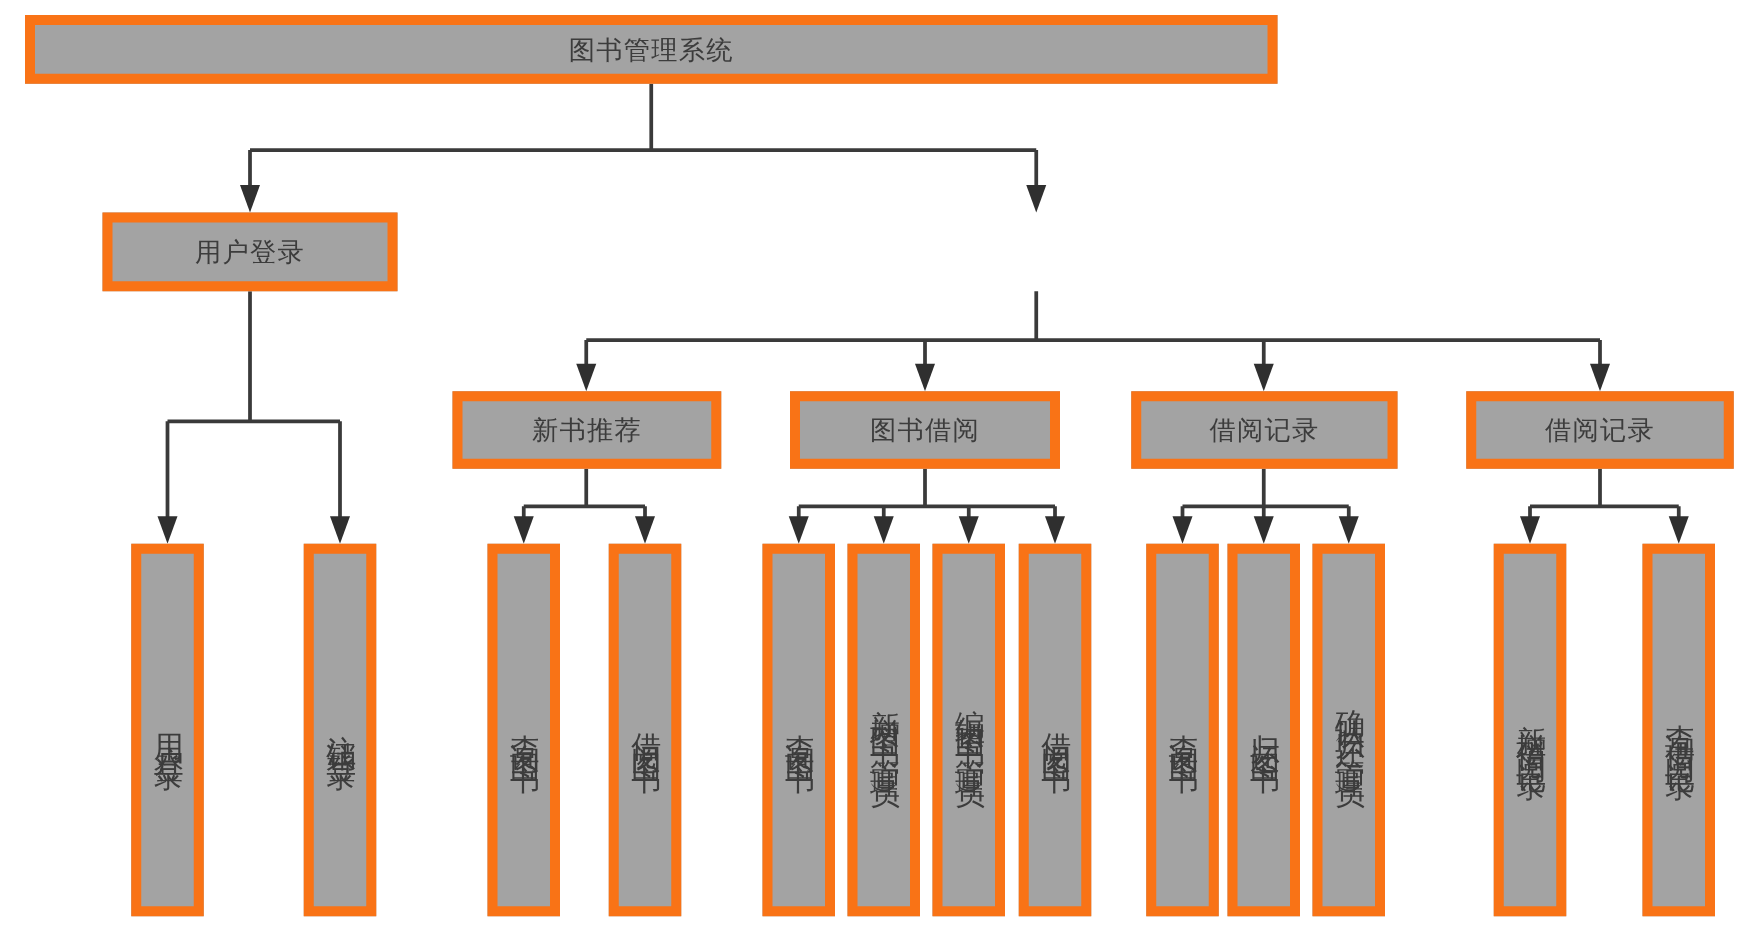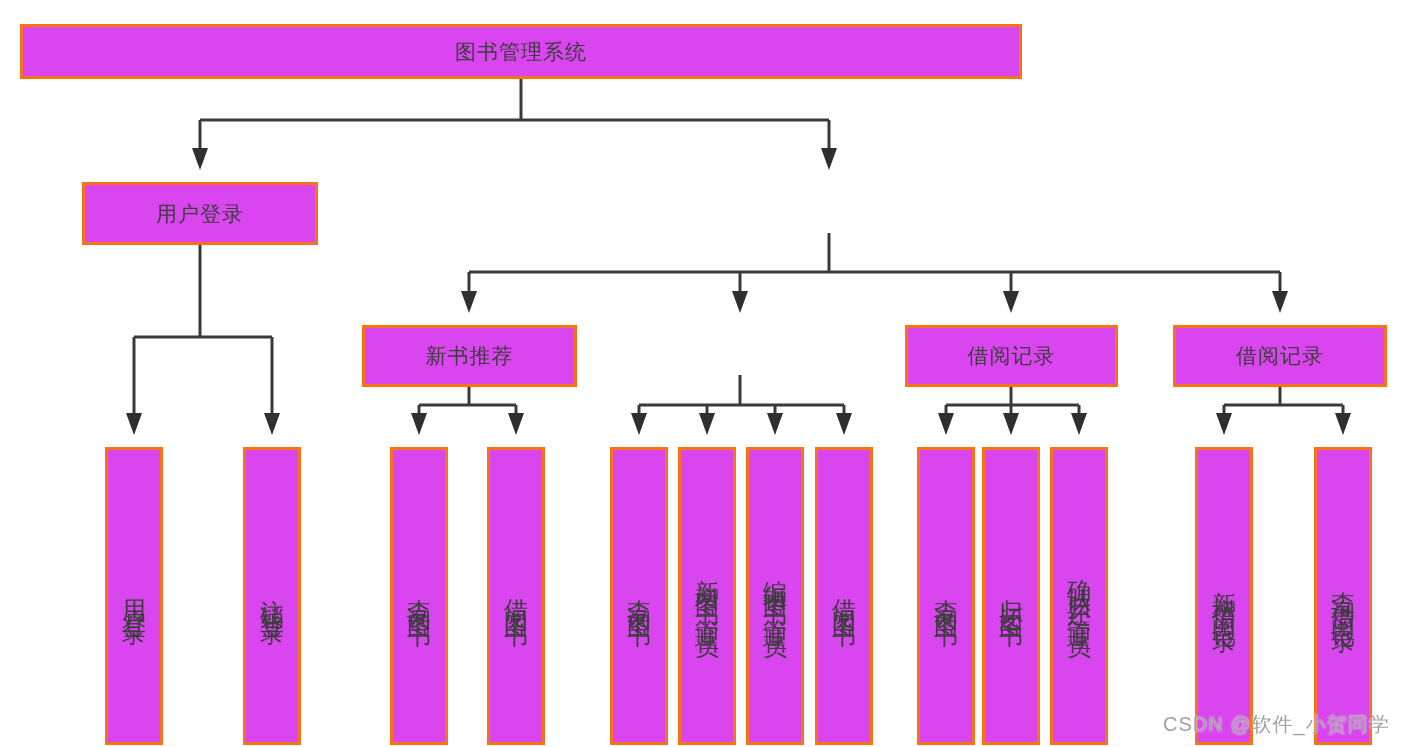--- a/index.html
+++ b/index.html
@@ -13,27 +13,26 @@
   }
   #connector-svg {
     position: absolute;
     left: 0; top: 0;
     width: 1405px; height: 747px;
     pointer-events: none;
   }
   .node {
     position: absolute;
     box-sizing: border-box;
-    border: 3px solid #f97316;
-    background: #d946ef;
+    border: 8px solid #f97316;
+    background: #a3a3a3;
     display: flex;
     align-items: center;
     justify-content: center;
     color: #3c3c3c;
-    margin-top: 12px;
   }
   .node.h { font-size: 21px; letter-spacing: 1px; }
   .node.leaf { width: 58px; top: 435px; height: 298px; }
   .v-text {
     writing-mode: vertical-rl;
     font-size: 24px;
     letter-spacing: 8px;
     line-height: 1;
     color: #3c3c3c;
     white-space: nowrap;
@@ -147,20 +146,23 @@
     <span>图书管理系统</span>
   </div>
 
   <div class="node h" id="node-user-login">
     <span>用户登录</span>
   </div>
 
   <div class="node h" id="node-new-book-rec">
     <span>新书推荐</span>
   </div>
+  <div class="node h" id="node-book-borrow">
+    <span>图书借阅</span>
+  </div>
   <div class="node h" id="node-current-borrow">
     <span>借阅记录</span>
   </div>
   <div class="node h" id="node-borrow-record">
     <span>借阅记录</span>
   </div>
 
   <div class="node leaf" id="leaf-user-login">
     <span class="v-text">用户登录</span>
   </div>
@@ -194,15 +196,14 @@
   <div class="node leaf" id="leaf-cb-confirm">
     <span class="v-text">确认归还（管理员）</span>
   </div>
   <div class="node leaf" id="leaf-br-add">
     <span class="v-text">新增借阅记录</span>
   </div>
   <div class="node leaf" id="leaf-br-query">
     <span class="v-text">查询借阅记录</span>
   </div>
 
-  <div id="watermark">CSDN @软件_小贺同学</div>
 
 </div>
 
 </body></html>

